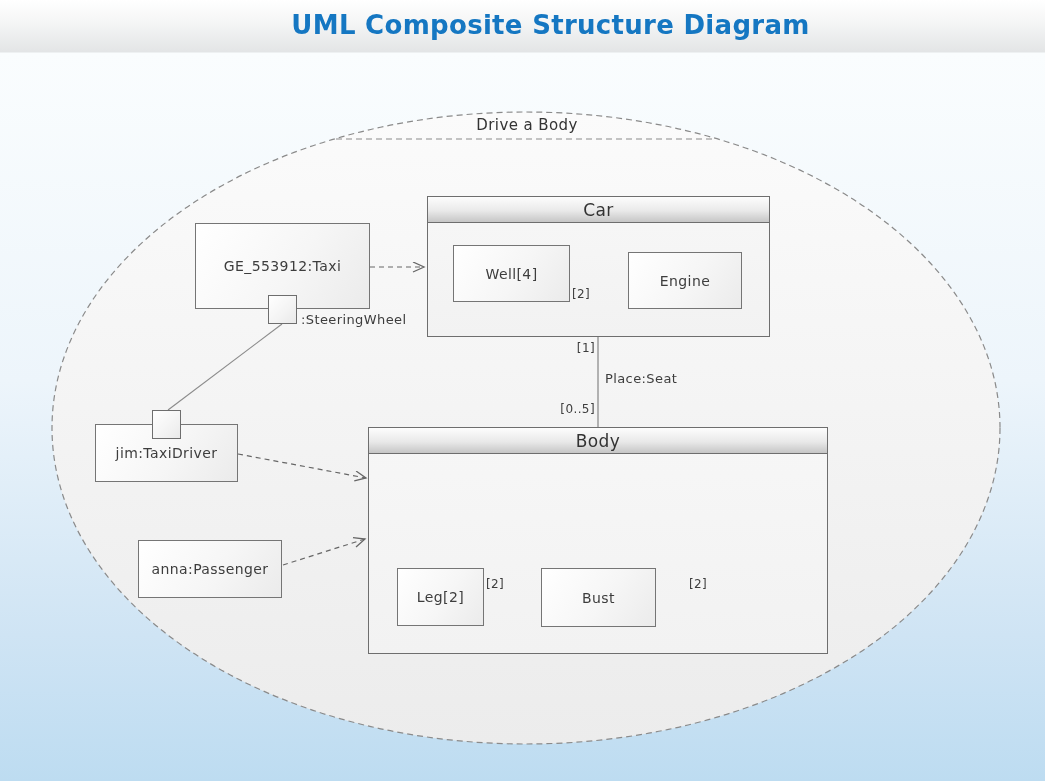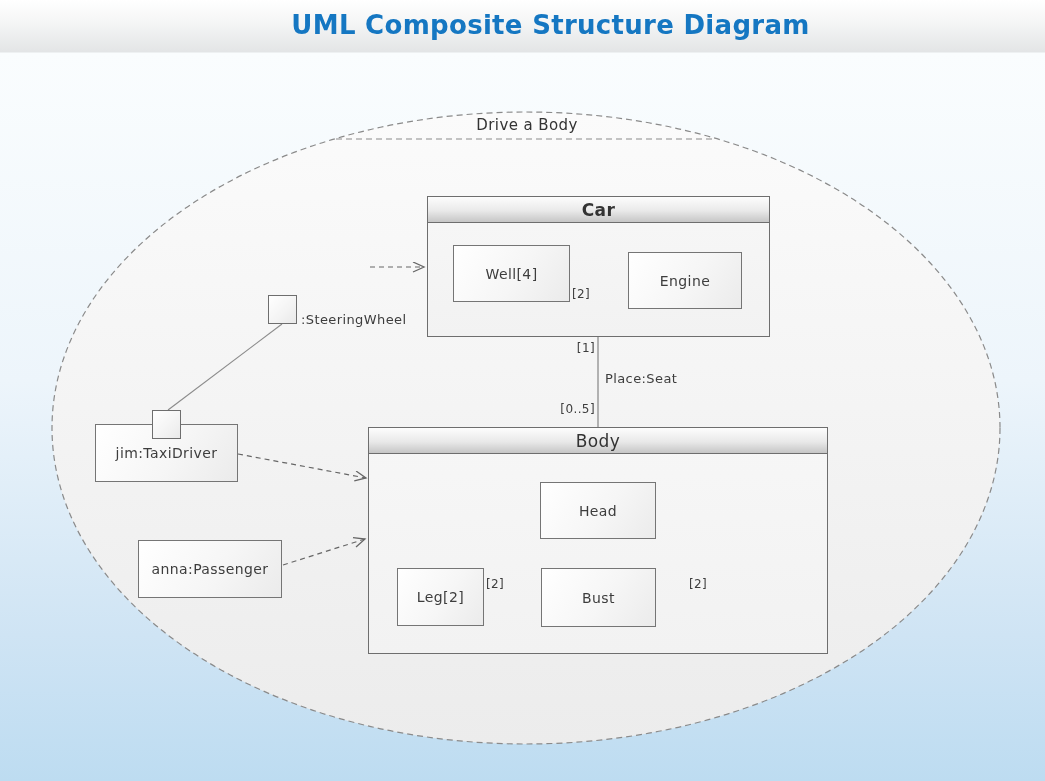--- a/index.html
+++ b/index.html
@@ -90,47 +90,47 @@
     <line x1="484" y1="597" x2="541" y2="597" stroke="#7a7a7a" stroke-width="1.1"></line>
     <line x1="656" y1="597" x2="713" y2="597" stroke="#7a7a7a" stroke-width="1.1"></line>
 
     <line x1="370" y1="267" x2="424" y2="267" stroke="#666" stroke-width="1.2" stroke-dasharray="5 4" marker-end="url(#openArrow)"></line>
     <line x1="238" y1="454" x2="366" y2="478" stroke="#666" stroke-width="1.2" stroke-dasharray="5 4" marker-end="url(#openArrow)"></line>
     <line x1="283" y1="565" x2="365" y2="539" stroke="#666" stroke-width="1.2" stroke-dasharray="5 4" marker-end="url(#openArrow)"></line>
   </svg>
 
   <div class="lbl lbl-collab" style="left:427px;top:116px;width:200px;">Drive a Body</div>
 
+  <div class="node" style="left:195px;top:223px;width:175px;height:86px;">
+    <span>GE_553912:Taxi</span>
+  </div>
   <div class="port" style="left:268px;top:295px;"></div>
   <div class="lbl lbl-role" style="left:301px;top:312px;">:SteeringWheel</div>
 
-  <div class="compartment" style="left:427px;top:196px;width:343px;height:141px;font-weight:bold;">
+  <div class="compartment" style="left:427px;top:196px;width:343px;height:141px;">
     <div class="compartment-header">
       <span>Car</span>
     </div>
   </div>
   <div class="node" style="left:453px;top:245px;width:117px;height:57px;">
     <span>Well[4]</span>
   </div>
   <div class="node" style="left:628px;top:252px;width:114px;height:57px;">
     <span>Engine</span>
   </div>
   <div class="lbl lbl-mult" style="left:572px;top:287px;">[2]</div>
 
   <div class="lbl lbl-mult" style="left:540px;top:341px;width:55px;text-align:right;">[1]</div>
   <div class="lbl lbl-role" style="left:605px;top:371px;">Place:Seat</div>
   <div class="lbl lbl-mult" style="left:540px;top:402px;width:55px;text-align:right;">[0..5]</div>
 
   <div class="compartment" style="left:368px;top:427px;width:460px;height:227px;">
     <div class="compartment-header">
       <span>Body</span>
     </div>
-  </div>
-  <div class="node" style="left:540px;top:482px;width:116px;height:57px;">
-    <span>Head</span>
   </div>
   <div class="node" style="left:397px;top:568px;width:87px;height:58px;">
     <span>Leg[2]</span>
   </div>
   <div class="node" style="left:541px;top:568px;width:115px;height:59px;">
     <span>Bust</span>
   </div>
   <div class="lbl lbl-mult" style="left:486px;top:577px;">[2]</div>
   <div class="lbl lbl-mult" style="left:689px;top:577px;">[2]</div>
 

